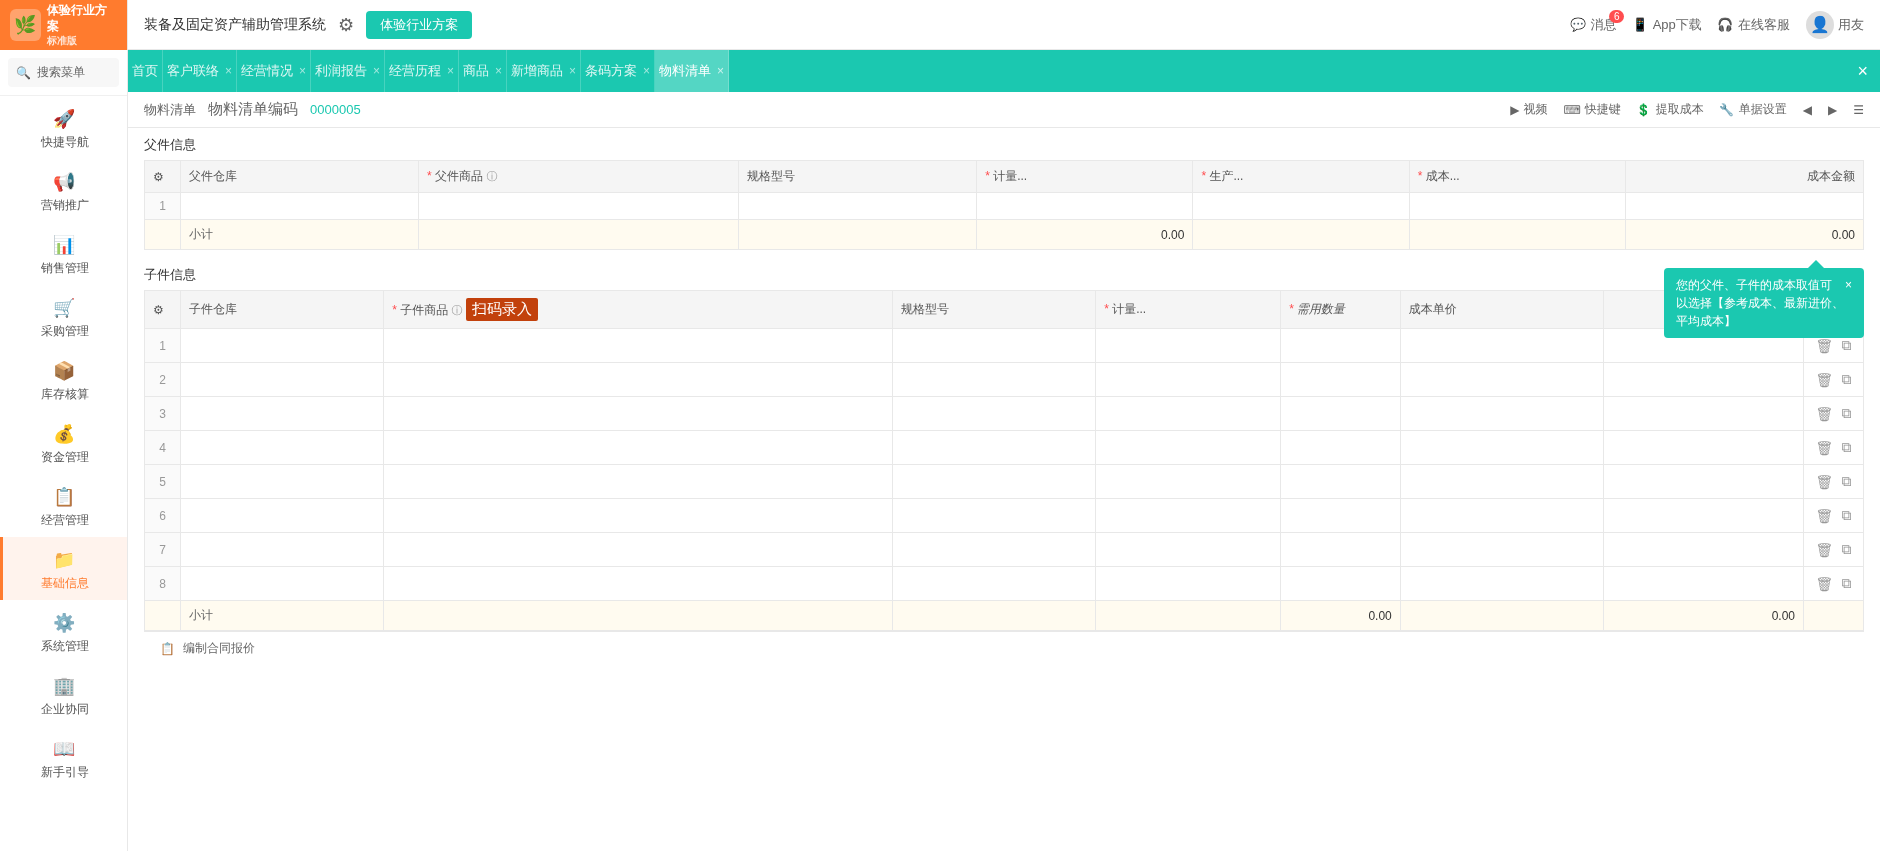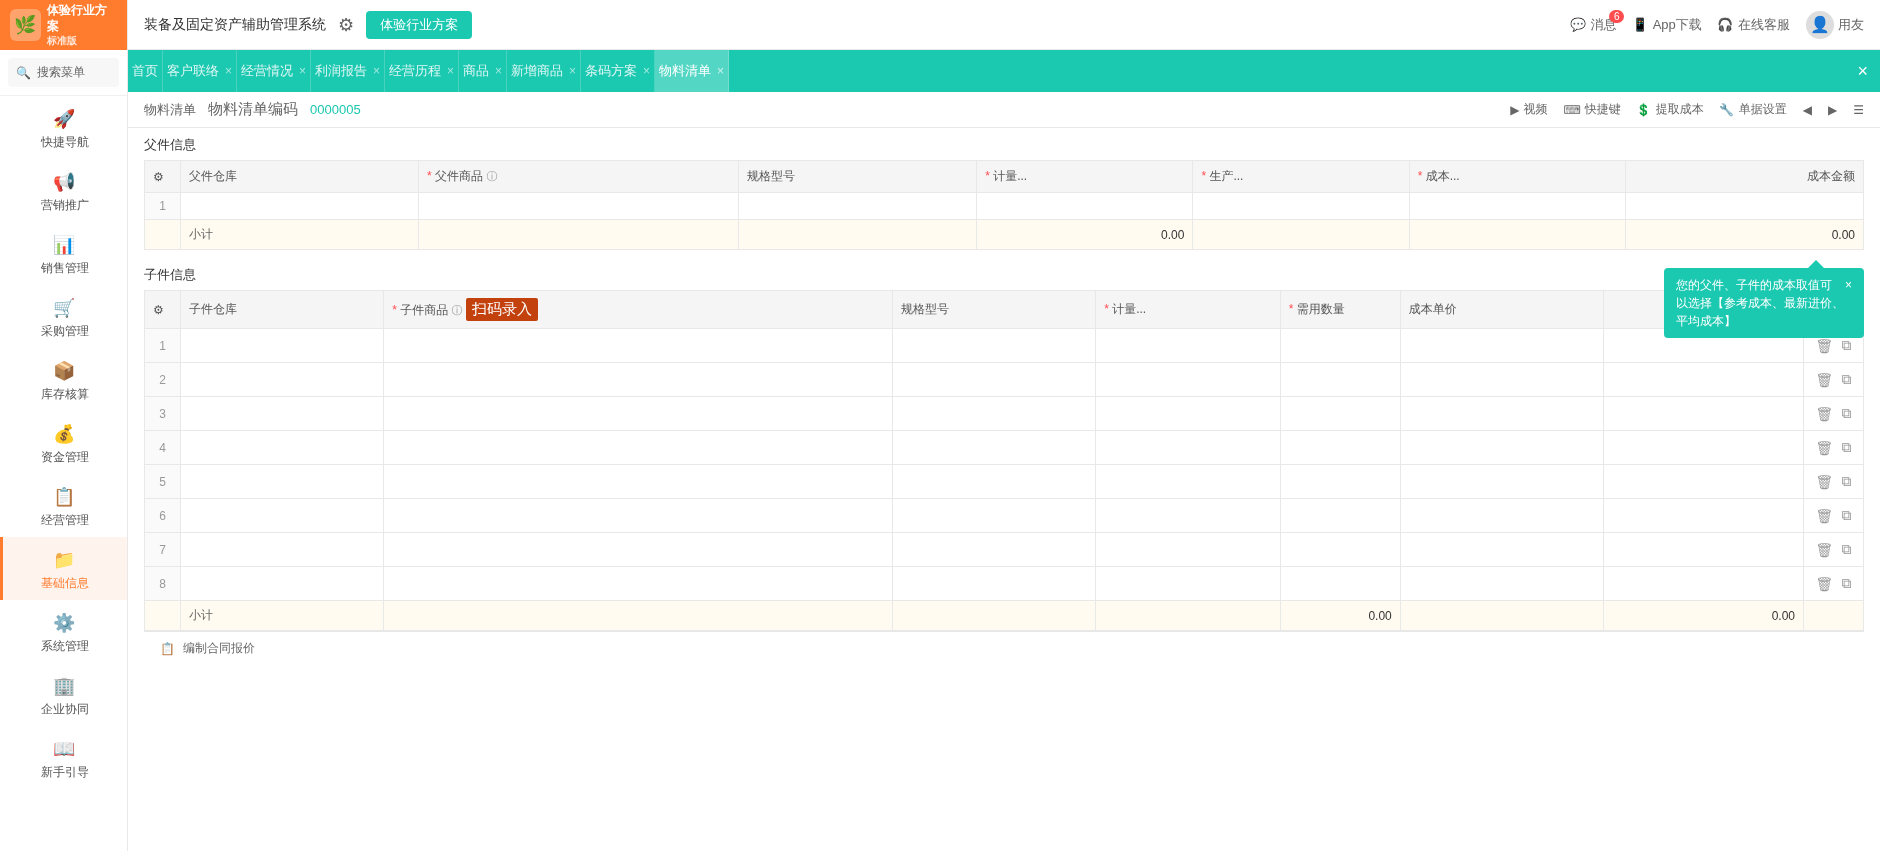--- a/index.html
+++ b/index.html
@@ -543,21 +543,21 @@
                   <span style="color:#999;font-size:11px;">ⓘ</span>
                   <button class="scan-btn">扫码录入</button>
                 </th>
                 <th>
                   <span>规格型号</span>
                 </th>
                 <th>
                   <span class="required-star">*</span>
                   <span>计量...</span>
                 </th>
-                <th style="width:120px;">
+                <th style="width:120px;font-style:italic;">
                   <span class="required-star">*</span>
                   <span>需用数量</span>
                 </th>
                 <th>
                   <span>成本单价</span>
                 </th>
                 <th style="text-align:right;width:200px;">
                   <span>成本金额</span>
                 </th>
                 <th style="width:60px;text-align:center;">

